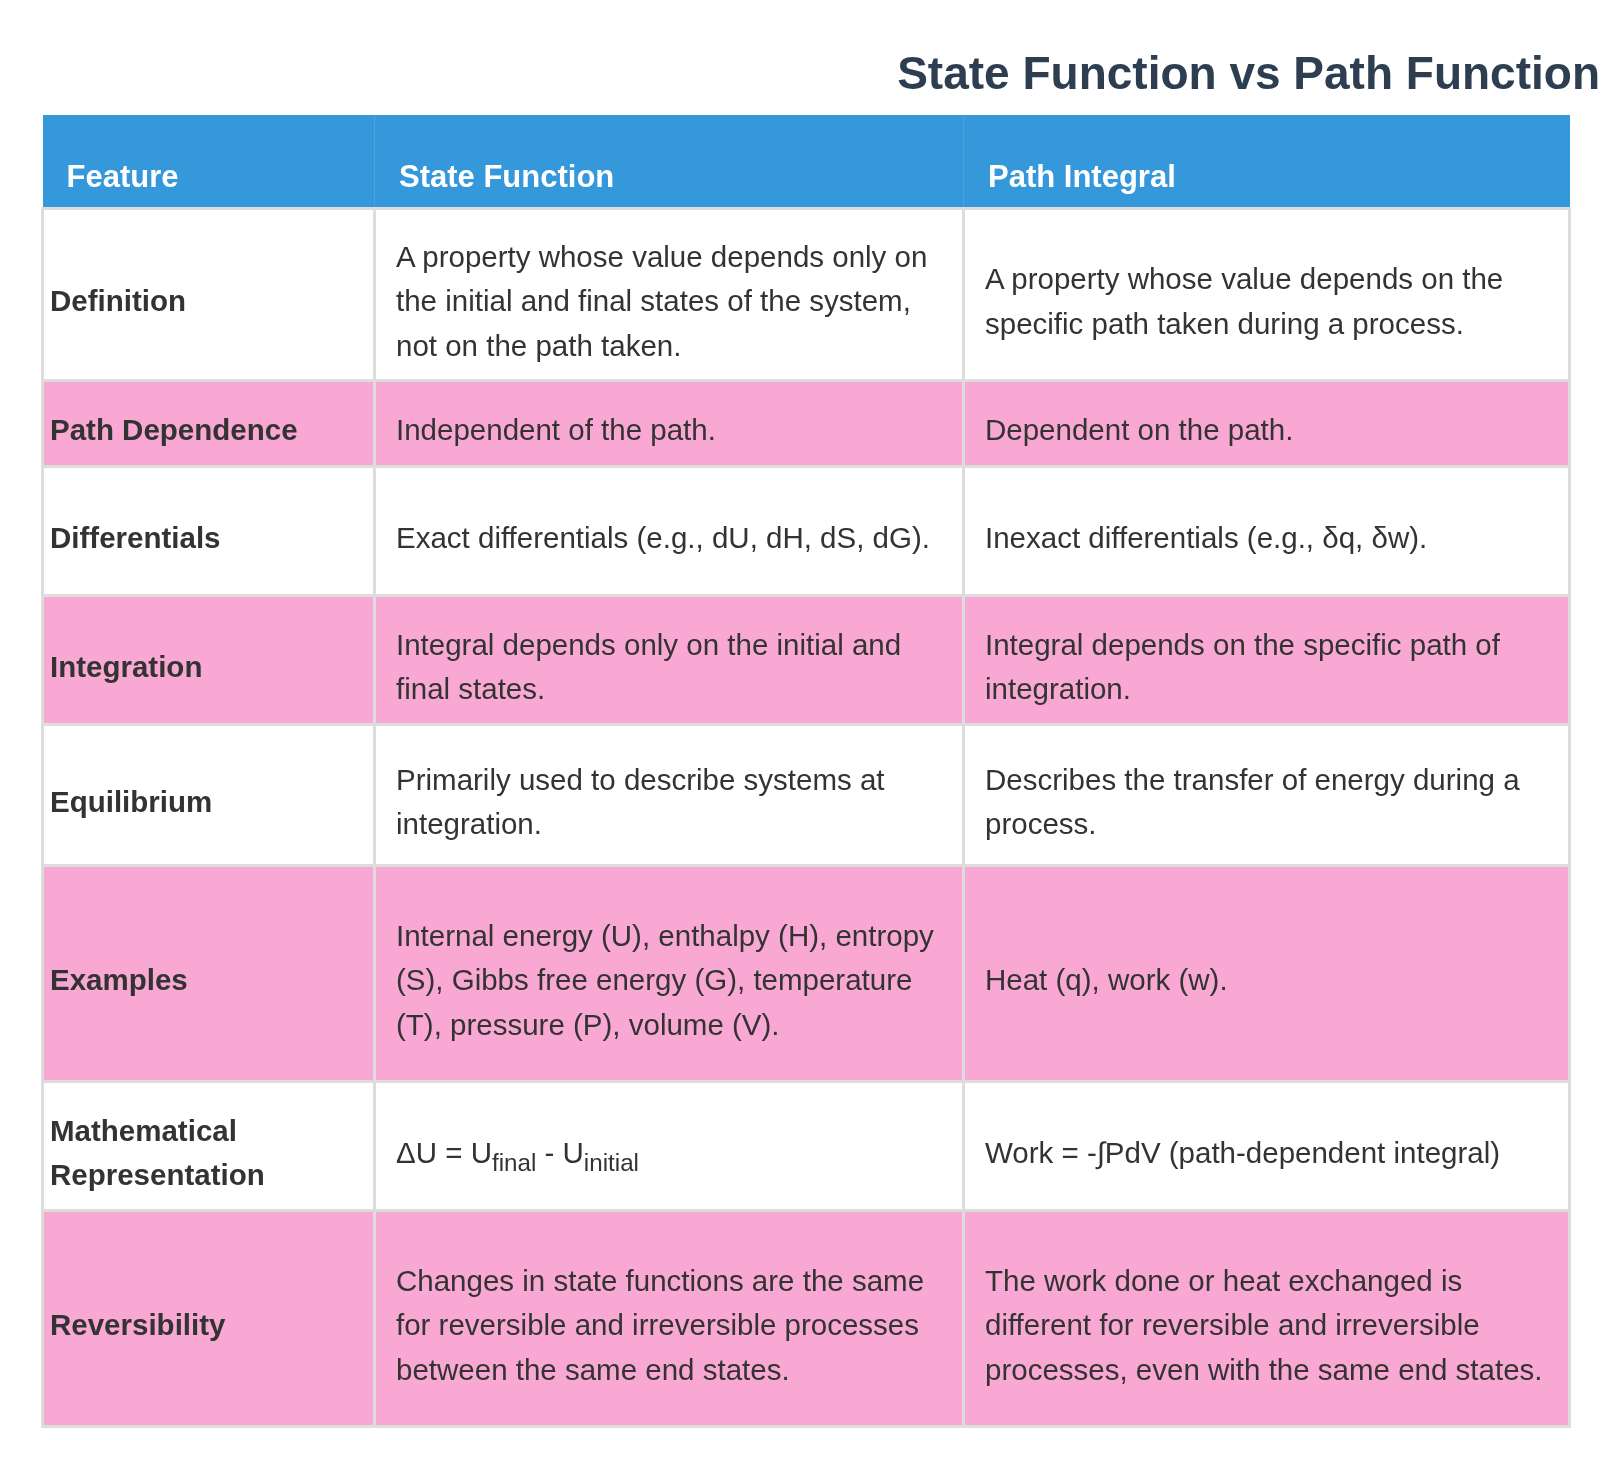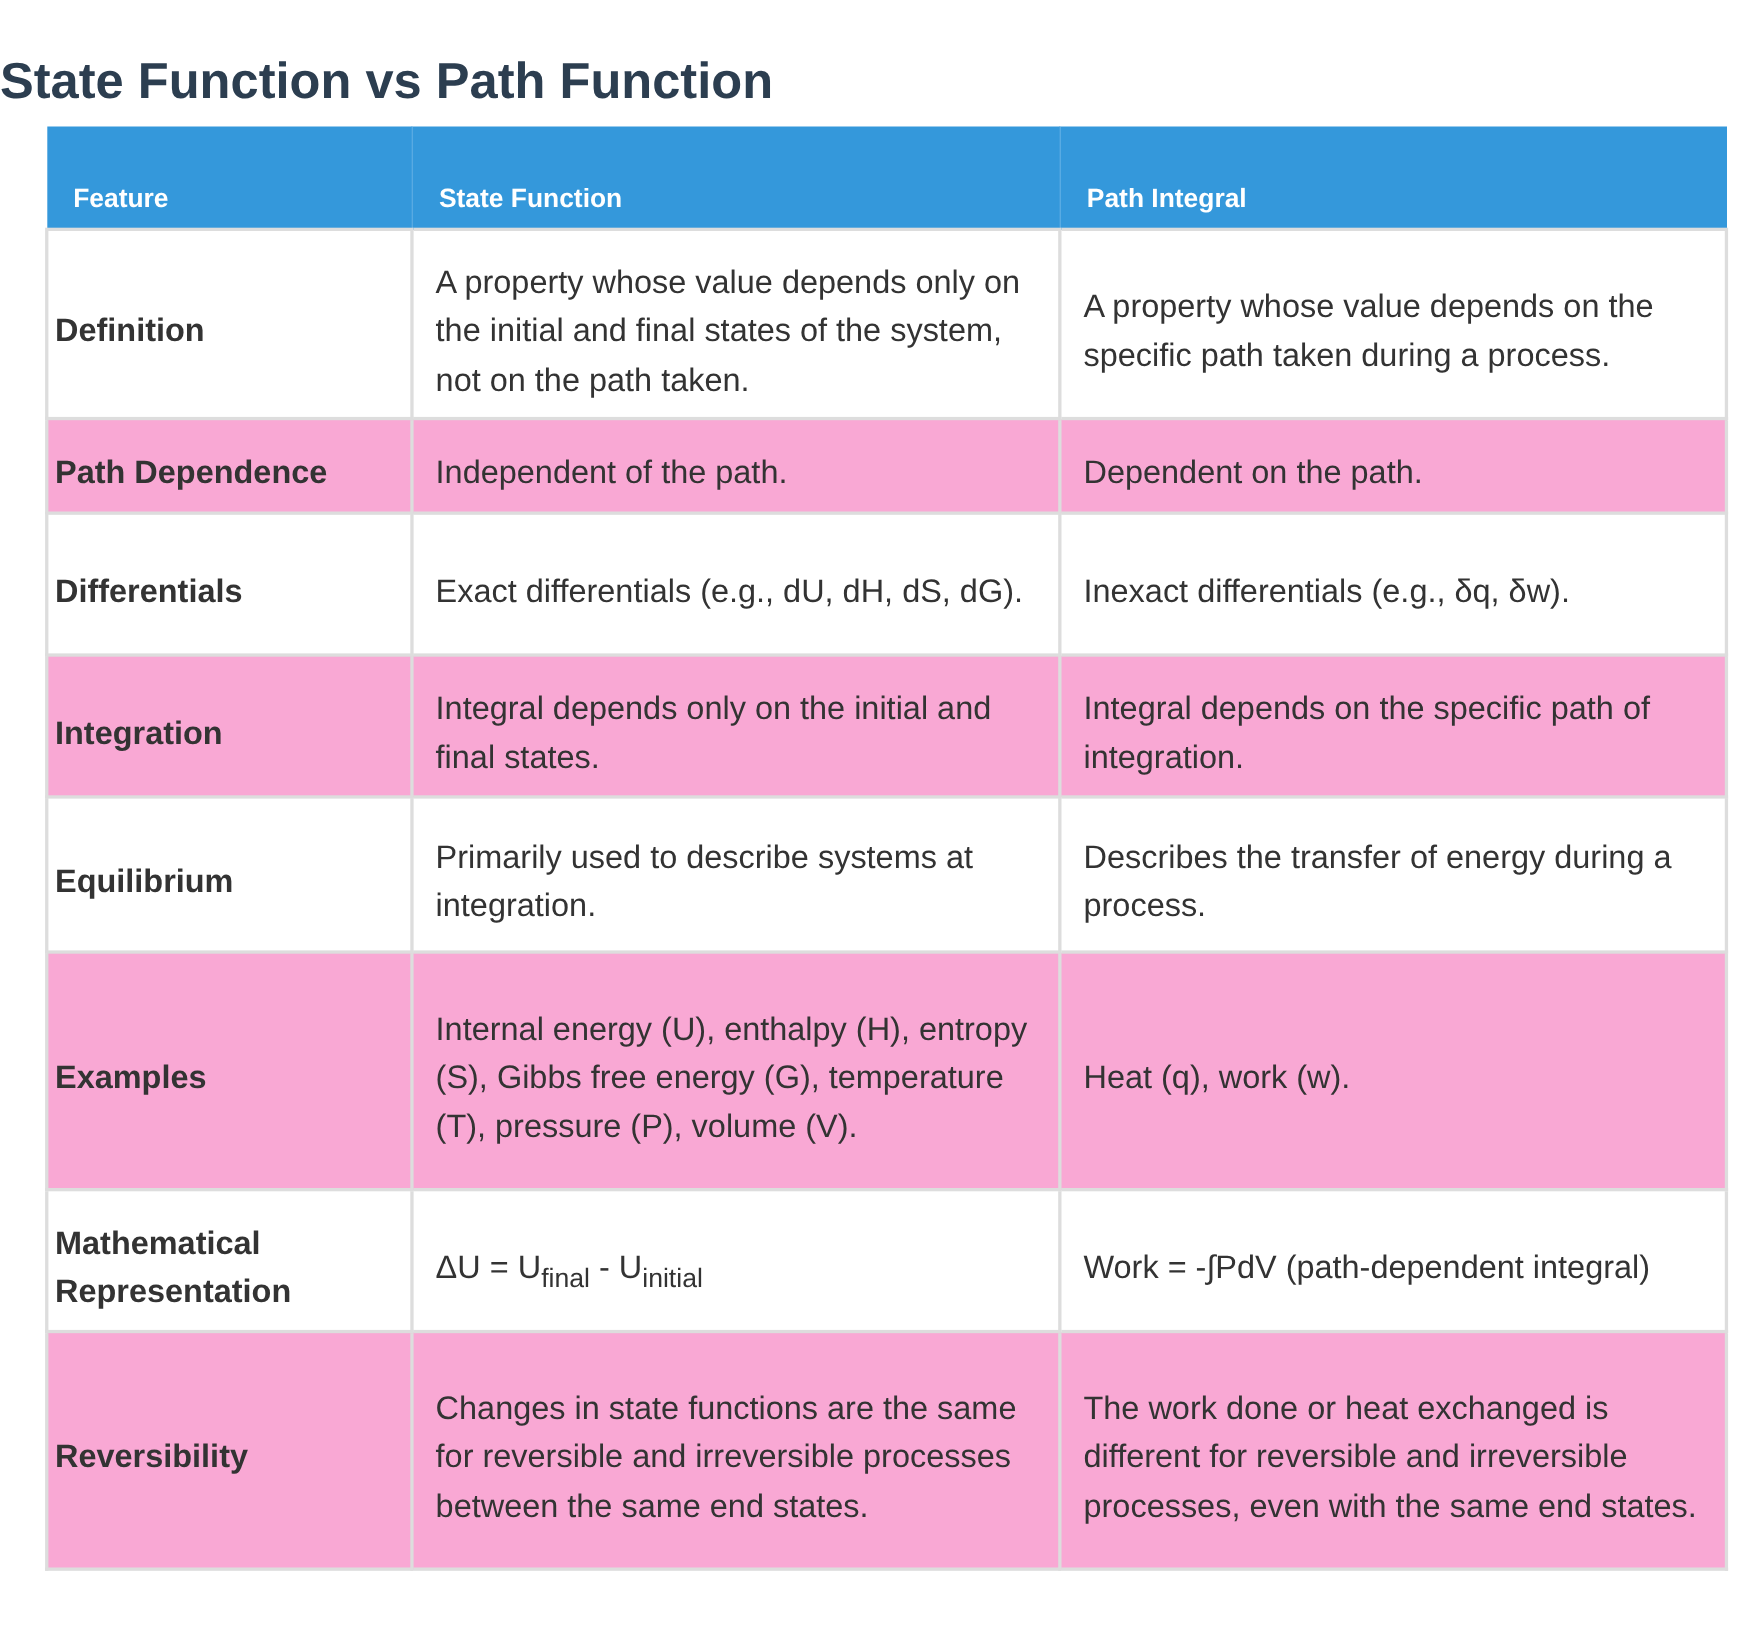--- a/index.html
+++ b/index.html
@@ -12,42 +12,42 @@
       height: 1482px;
       position: relative;
       font-family: "Liberation Sans", sans-serif;
       color: #333333;
     }
     .title {
       position: absolute;
       left: 0;
       top: 38px;
       width: 1600px;
-      text-align: left;
+      text-align: right;
       font-size: 46px;
       font-weight: bold;
       color: #2c3e50;
       line-height: 70px;
       margin: 0;
     }
     table.cmp {
       position: absolute;
       left: 41px;
       top: 115px;
       width: 1527px;
       border-collapse: collapse;
       table-layout: fixed;
     }
     table.cmp col.c1 { width: 332px; }
     table.cmp col.c2 { width: 589px; }
     table.cmp col.c3 { width: 606px; }
     table.cmp th {
       background: #3498db;
       color: #ffffff;
-      font-size: 24px;
+      font-size: 31px;
       font-weight: bold;
       text-align: left;
       vertical-align: bottom;
       padding: 0 24px 12px 24px;
       height: 80px;
       border-right: 1px solid #4aa3e0;
       border-bottom: 3px solid #dddddd;
     }
     table.cmp th:last-child { border-right: none; }
     table.cmp td {

